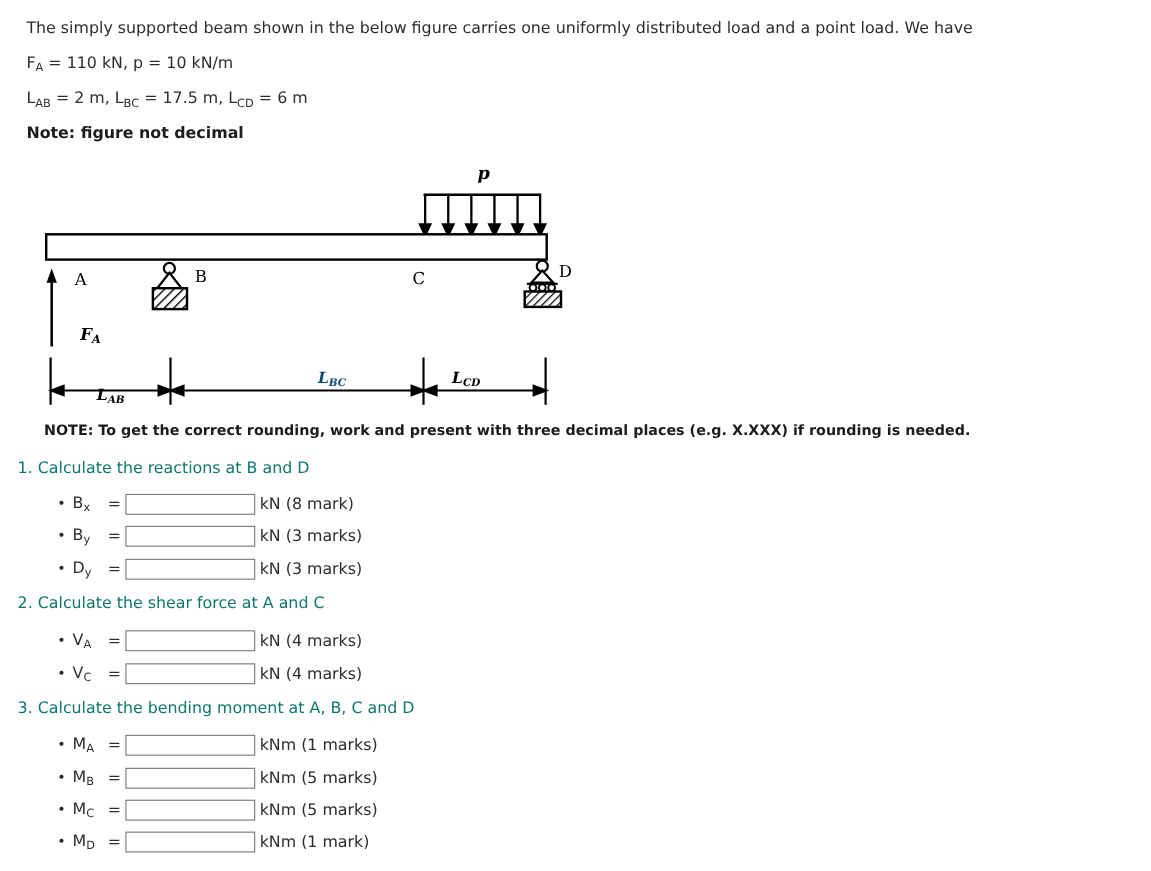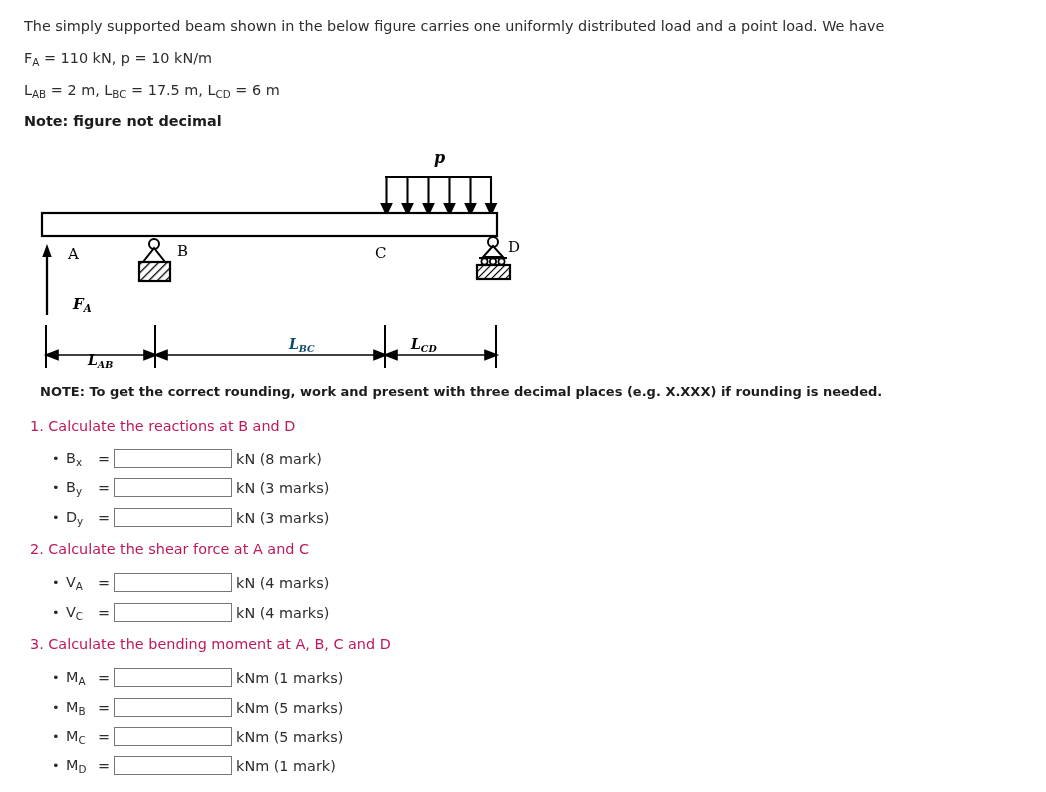--- a/index.html
+++ b/index.html
@@ -29,21 +29,21 @@
   .figure { position: absolute; left: 0px; top: 140px; width: 560px; height: 240px; }
   .fig-svg { display: block; }
 
   
   .note {
     position: absolute; left: 40px; top: 384px;
     font-size: 13px; font-weight: bold; color: #1c1c1c; white-space: nowrap;
   }
 
   
-  .q { position: absolute; left: 30px; font-size: 14.4px; color: #be185d; white-space: nowrap; }
+  .q { position: absolute; left: 16px; font-size: 14.4px; color: #0f766e; white-space: nowrap; }
   .q1 { top: 418px; }
   .q2 { top: 541px; }
   .q3 { top: 636px; }
 
   .row { position: absolute; left: 52px; display: flex; align-items: center; white-space: nowrap; font-size: 14.4px; color: #2d2d2d; }
   .bullet { width: 14px; color: #2d2d2d; font-size: 13px; line-height: 1; }
   .varlabel { min-width: 30px; }
   .eq { margin: 0 4px 0 2px; }
   .answer-input {
     width: 118px; height: 19px;

